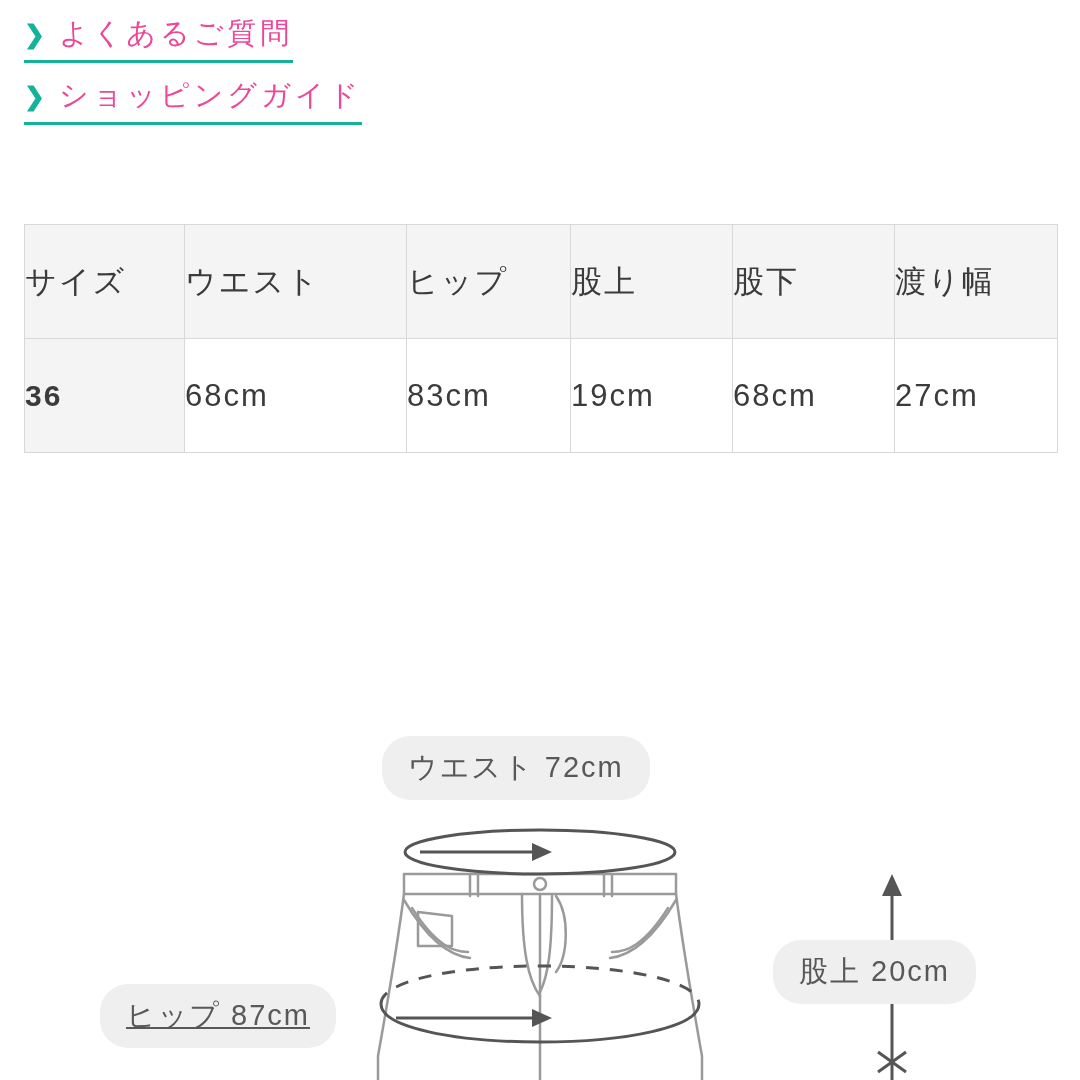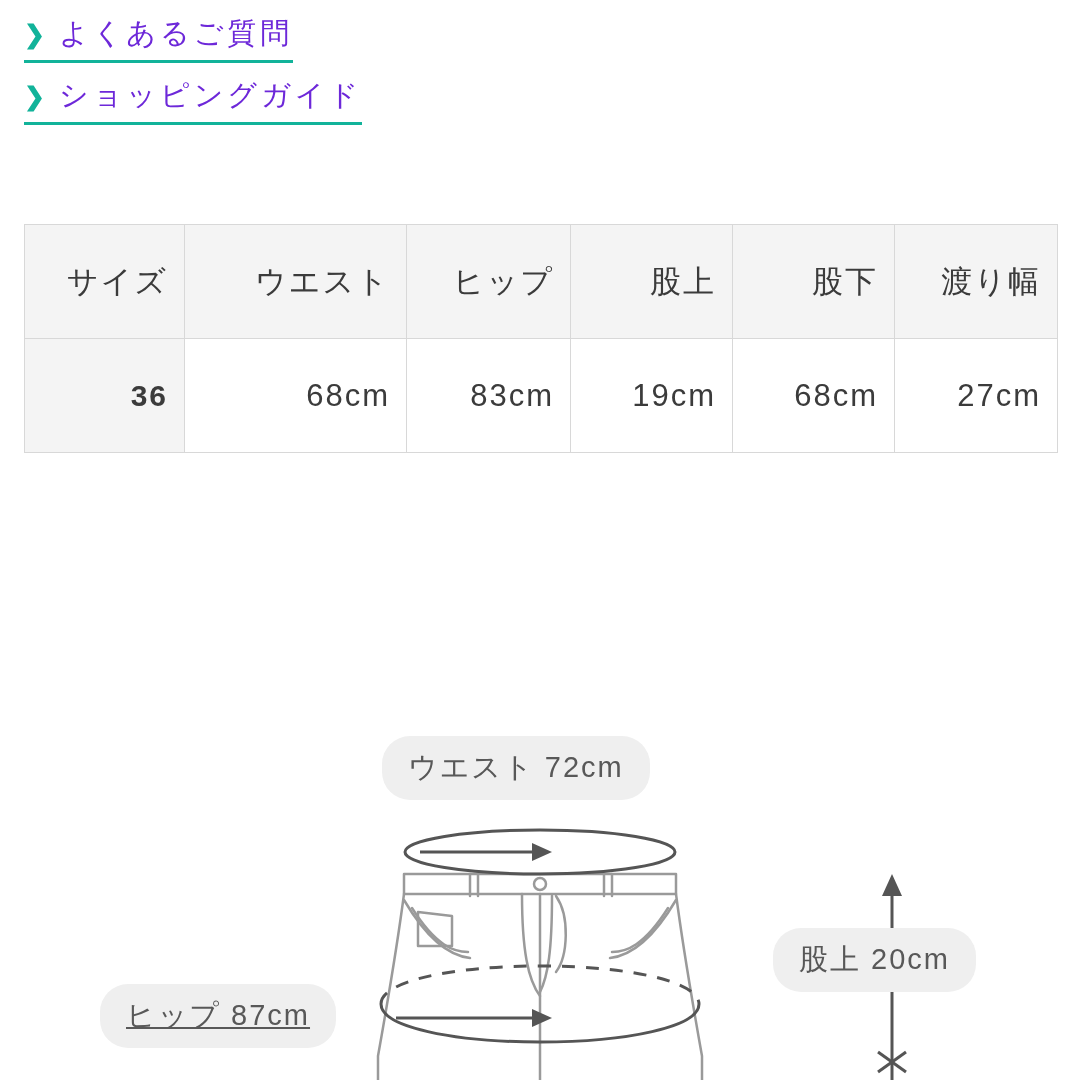--- a/index.html
+++ b/index.html
@@ -35,43 +35,43 @@
   .link-row .chev {
     font-size: 25px;
     font-weight: bold;
     line-height: 1;
     margin-right: 14px;
     color: #12b39a;
   }
   .link-row .ltext {
     font-size: 29px;
     letter-spacing: 4px;
-    color: #6d28d9;
+    color: #ec4899;
     white-space: nowrap;
   }
 
   
   table.size-table {
     position: absolute;
     left: 24px;
     top: 224px;
     width: 1033px;
     border-collapse: collapse;
     table-layout: fixed;
   }
   table.size-table th,
   table.size-table td {
     border: 1px solid #d8d8d8;
-    text-align: right;
+    text-align: left;
     font-weight: normal;
     color: #3b3b3b;
     height: 114px;
     font-size: 31px;
     letter-spacing: 2px;
-    padding: 16px;
+    padding: 0;
   }
   table.size-table thead th {
     background: #f4f4f4;
     font-size: 31px;
   }
   table.size-table tbody th {
     background: #f4f4f4;
     font-weight: bold;
     font-size: 30px;
     margin-top: 17px;
@@ -96,21 +96,21 @@
     background: #efefef;
     border-radius: 28px;
     color: #585858;
     font-size: 29px;
     letter-spacing: 2px;
     padding: 12px 26px;
     white-space: nowrap;
   }
   #pill-waist { left: 382px; top: 36px; }
   #pill-hip   { left: 100px;  top: 284px; text-decoration: underline; }
-  #pill-rise  { left: 773px; top: 228px; }
+  #pill-rise  { left: 773px; top: 240px; }
 
   svg.jeans {
     position: absolute;
     left: 0; top: 0;
     width: 1080px; height: 380px;
   }
 </style>
 </head>
 <body>
 

